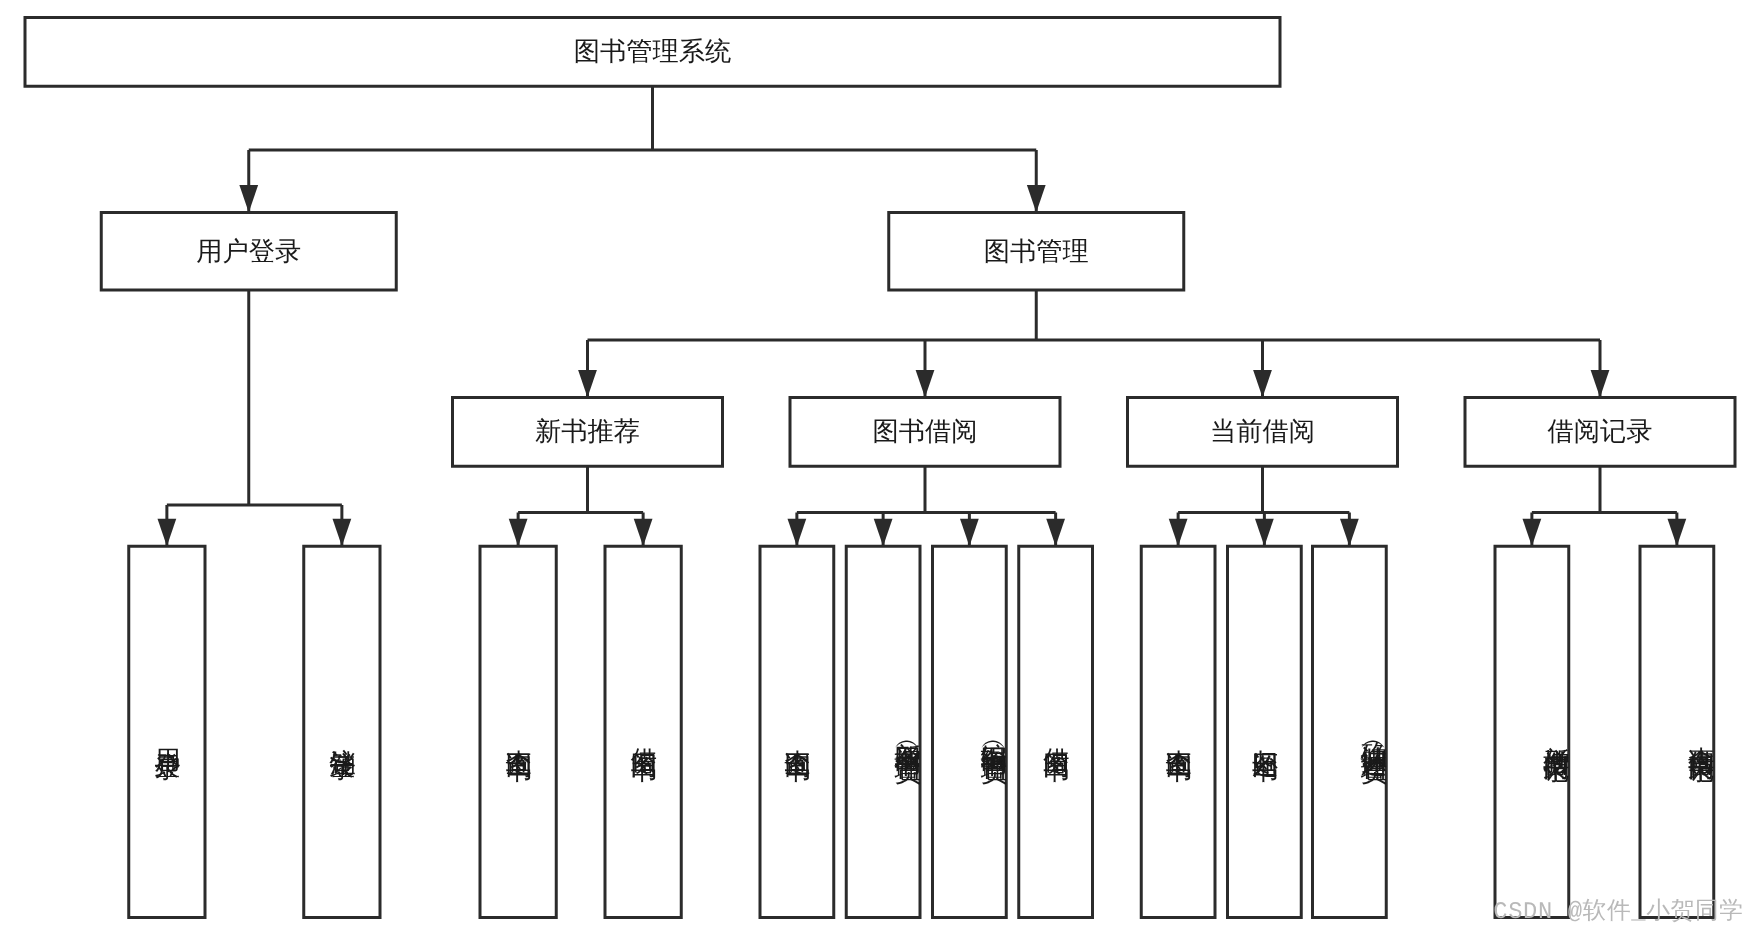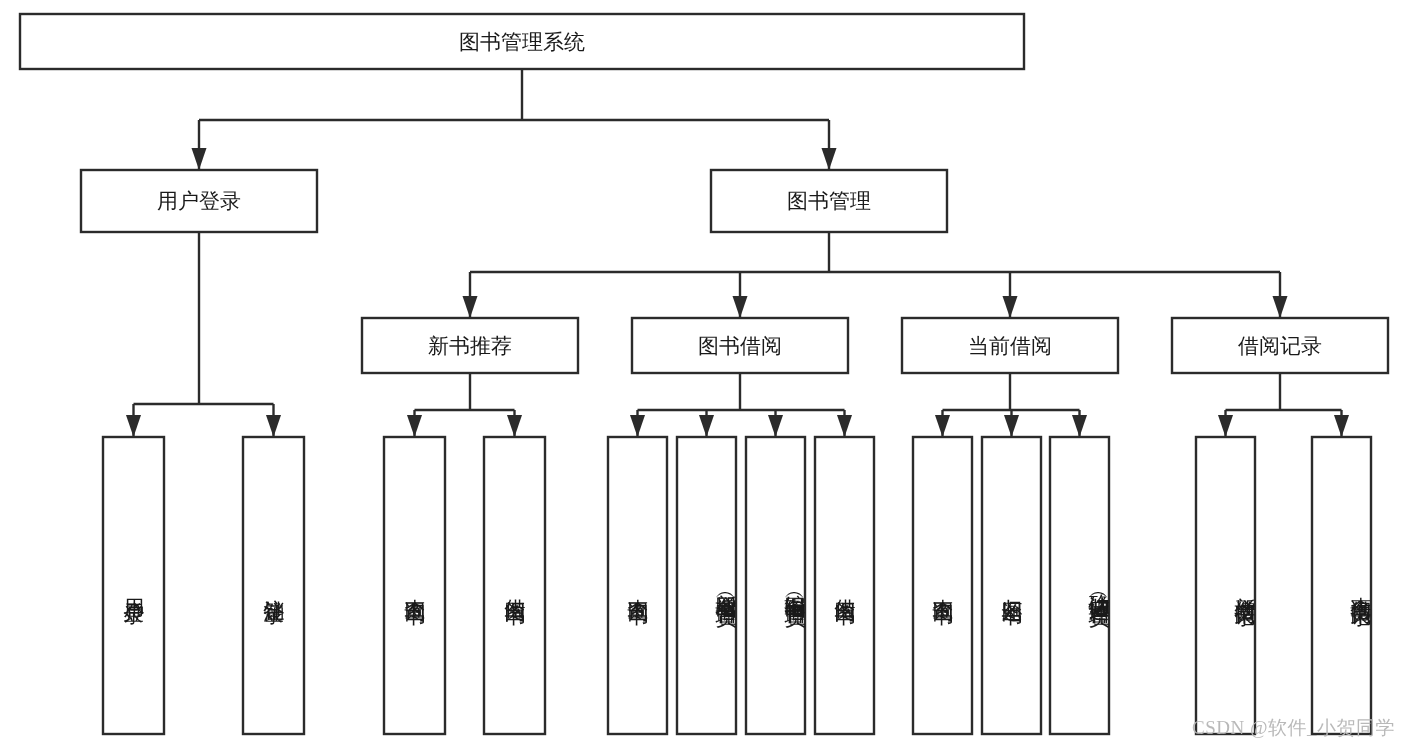--- a/index.html
+++ b/index.html
@@ -64,21 +64,21 @@
     justify-content: center;
     pointer-events: none;
   }
   .leaf-label.center-v {
     align-items: center;
   }
   .watermark {
     position: absolute;
     right: 10px;
     bottom: 6px;
-    font-family: Liberation Serif, serif;
+    font-family: Liberation Mono, monospace;
     font-size: 19px;
     color: #b9b9b9;
     letter-spacing: 0.5px;
     white-space: nowrap;
   }
 </style>
 </head>
 <body>
 
 <div id="diagram-root">

